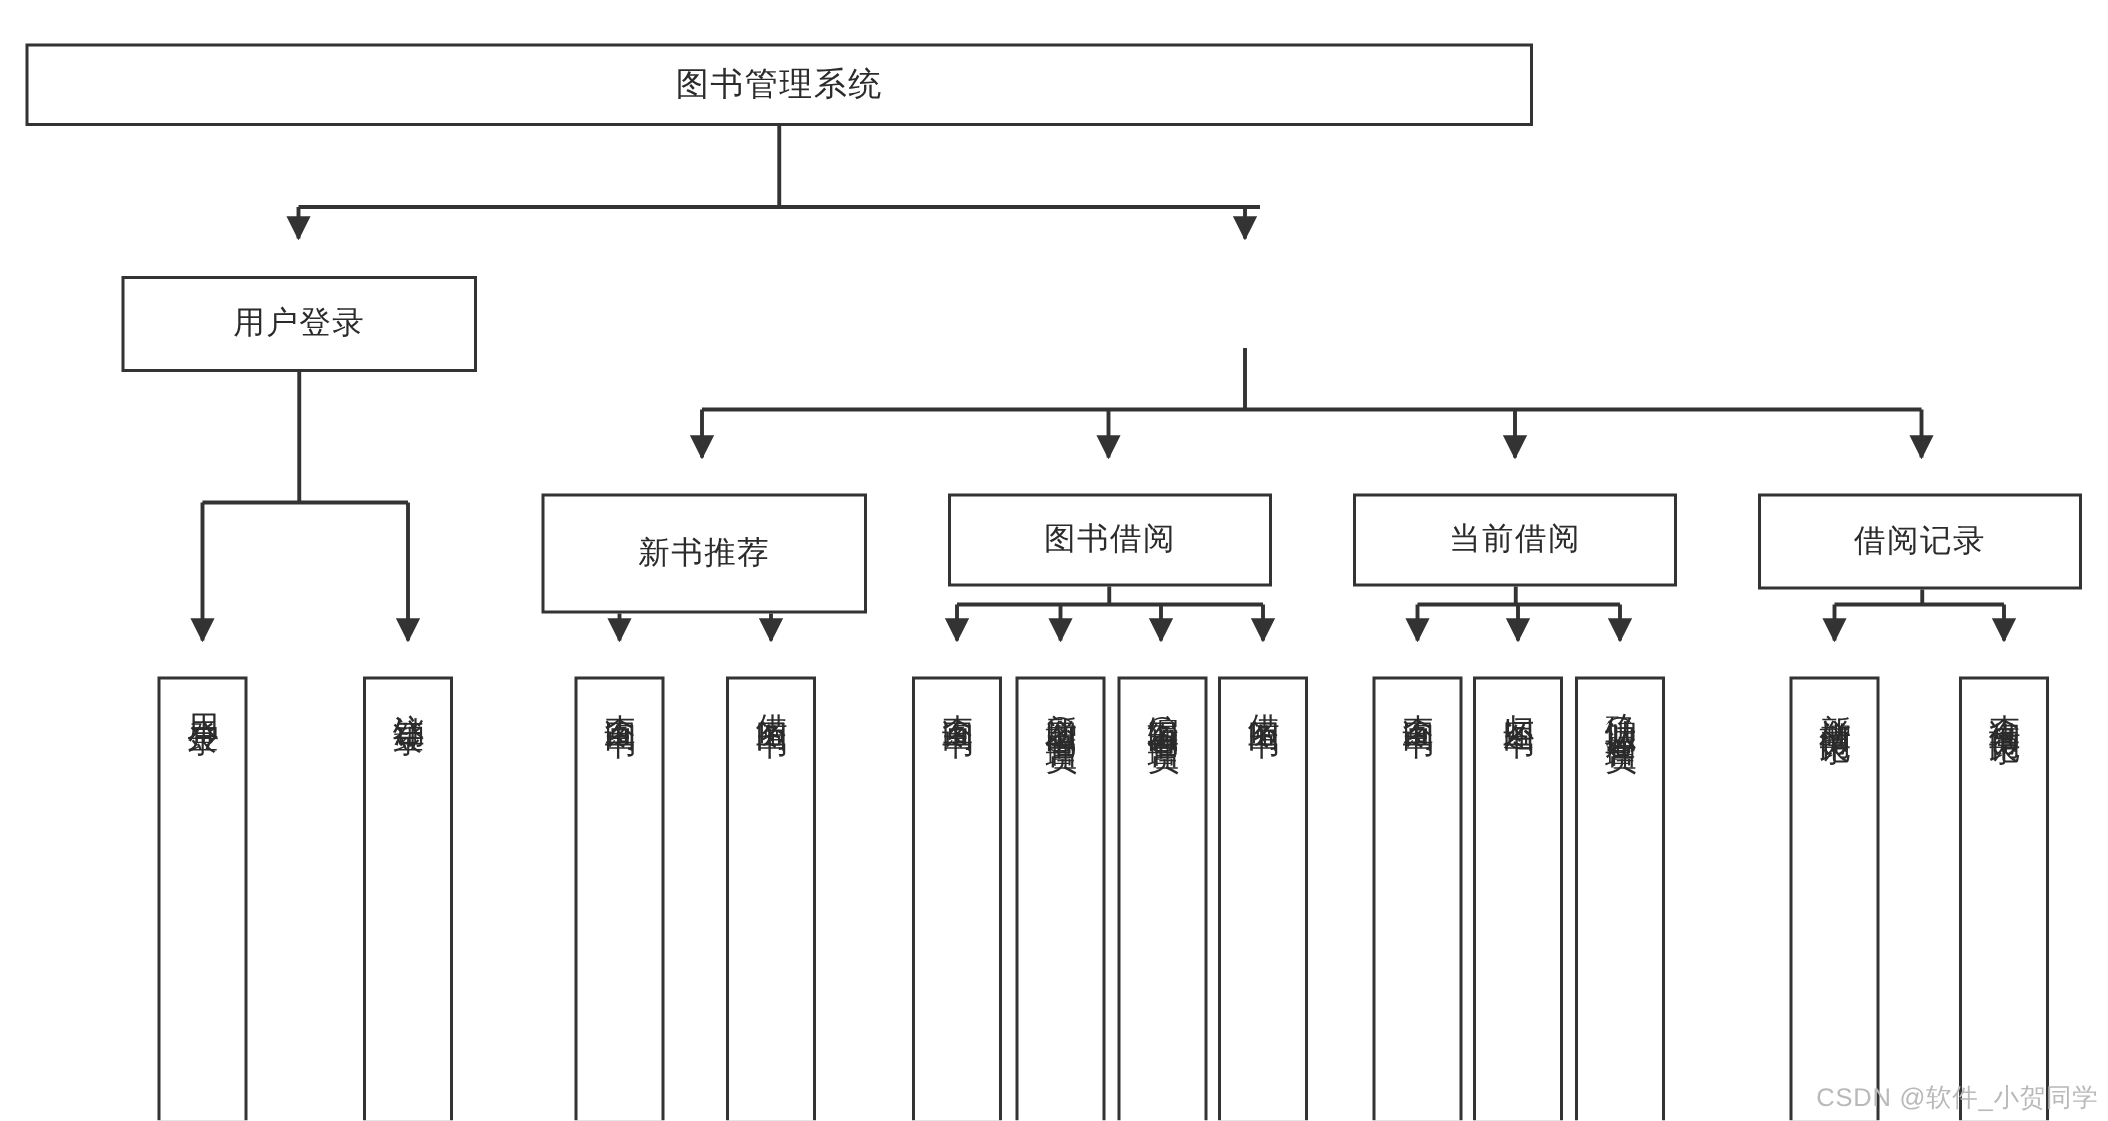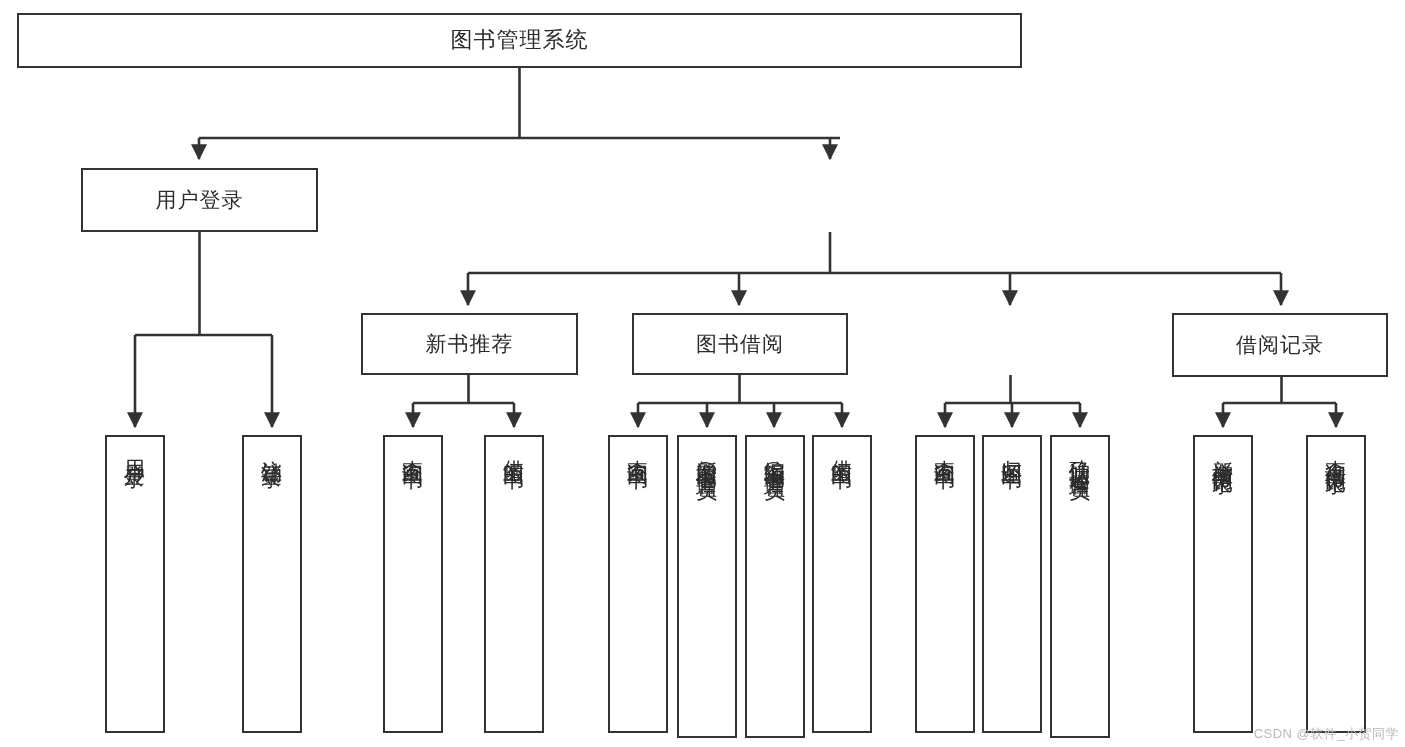--- a/index.html
+++ b/index.html
@@ -9,20 +9,21 @@
 
   .node{
     position:absolute;
     box-sizing:border-box;
     background:#ffffff;
     border:2px solid #333333;
     display:flex;
     align-items:center;
     justify-content:center;
     color:#2b2b2b;
+    margin-top:16px;
   }
   .node .lbl{
     display:block;
     text-align:center;
     line-height:1.12;
     white-space:nowrap;
   }
   
   .node.h .lbl{font-size:21px;letter-spacing:1px;}
   .node.root .lbl{font-size:22px;letter-spacing:1px;}
@@ -33,21 +34,21 @@
     text-orientation:upright;
     font-size:21px;
     letter-spacing:3px;
     line-height:1;
     white-space:nowrap;
   }
   .watermark{
     position:absolute;
     right:6px;
     bottom:4px;
-    font-size:13px;
+    font-size:17px;
     color:#b9b9b9;
     letter-spacing:.5px;
     white-space:nowrap;
     font-family:"Liberation Sans","DejaVu Sans",sans-serif;
     text-align:center;
   }
 </style>
 </head>
 <body>
 
@@ -104,25 +105,28 @@
   </svg>
 
   <div class="node h root" style="left:17px;top:13px;width:1005px;height:55px;">
     <span class="lbl">图书管理系统</span>
   </div>
 
   <div class="node h" style="left:81px;top:168px;width:237px;height:64px;">
     <span class="lbl">用户登录</span>
   </div>
 
-  <div class="node h" style="left:361px;top:313px;width:217px;height:62px;">
+  <div class="node h" style="left:361px;top:313px;width:217px;height:80px;">
     <span class="lbl">新书推荐</span>
   </div>
   <div class="node h" style="left:632px;top:313px;width:216px;height:62px;">
     <span class="lbl">图书借阅</span>
+  </div>
+  <div class="node h" style="left:902px;top:313px;width:216px;height:62px;">
+    <span class="lbl">当前借阅</span>
   </div>
   <div class="node h" style="left:1172px;top:313px;width:216px;height:64px;">
     <span class="lbl">借阅记录</span>
   </div>
 
   <div class="node v" style="left:105px;top:435px;width:60px;height:298px;">
     <span class="lbl">用户登录</span>
   </div>
   <div class="node v" style="left:242px;top:435px;width:60px;height:298px;">
     <span class="lbl">注销登录</span>

